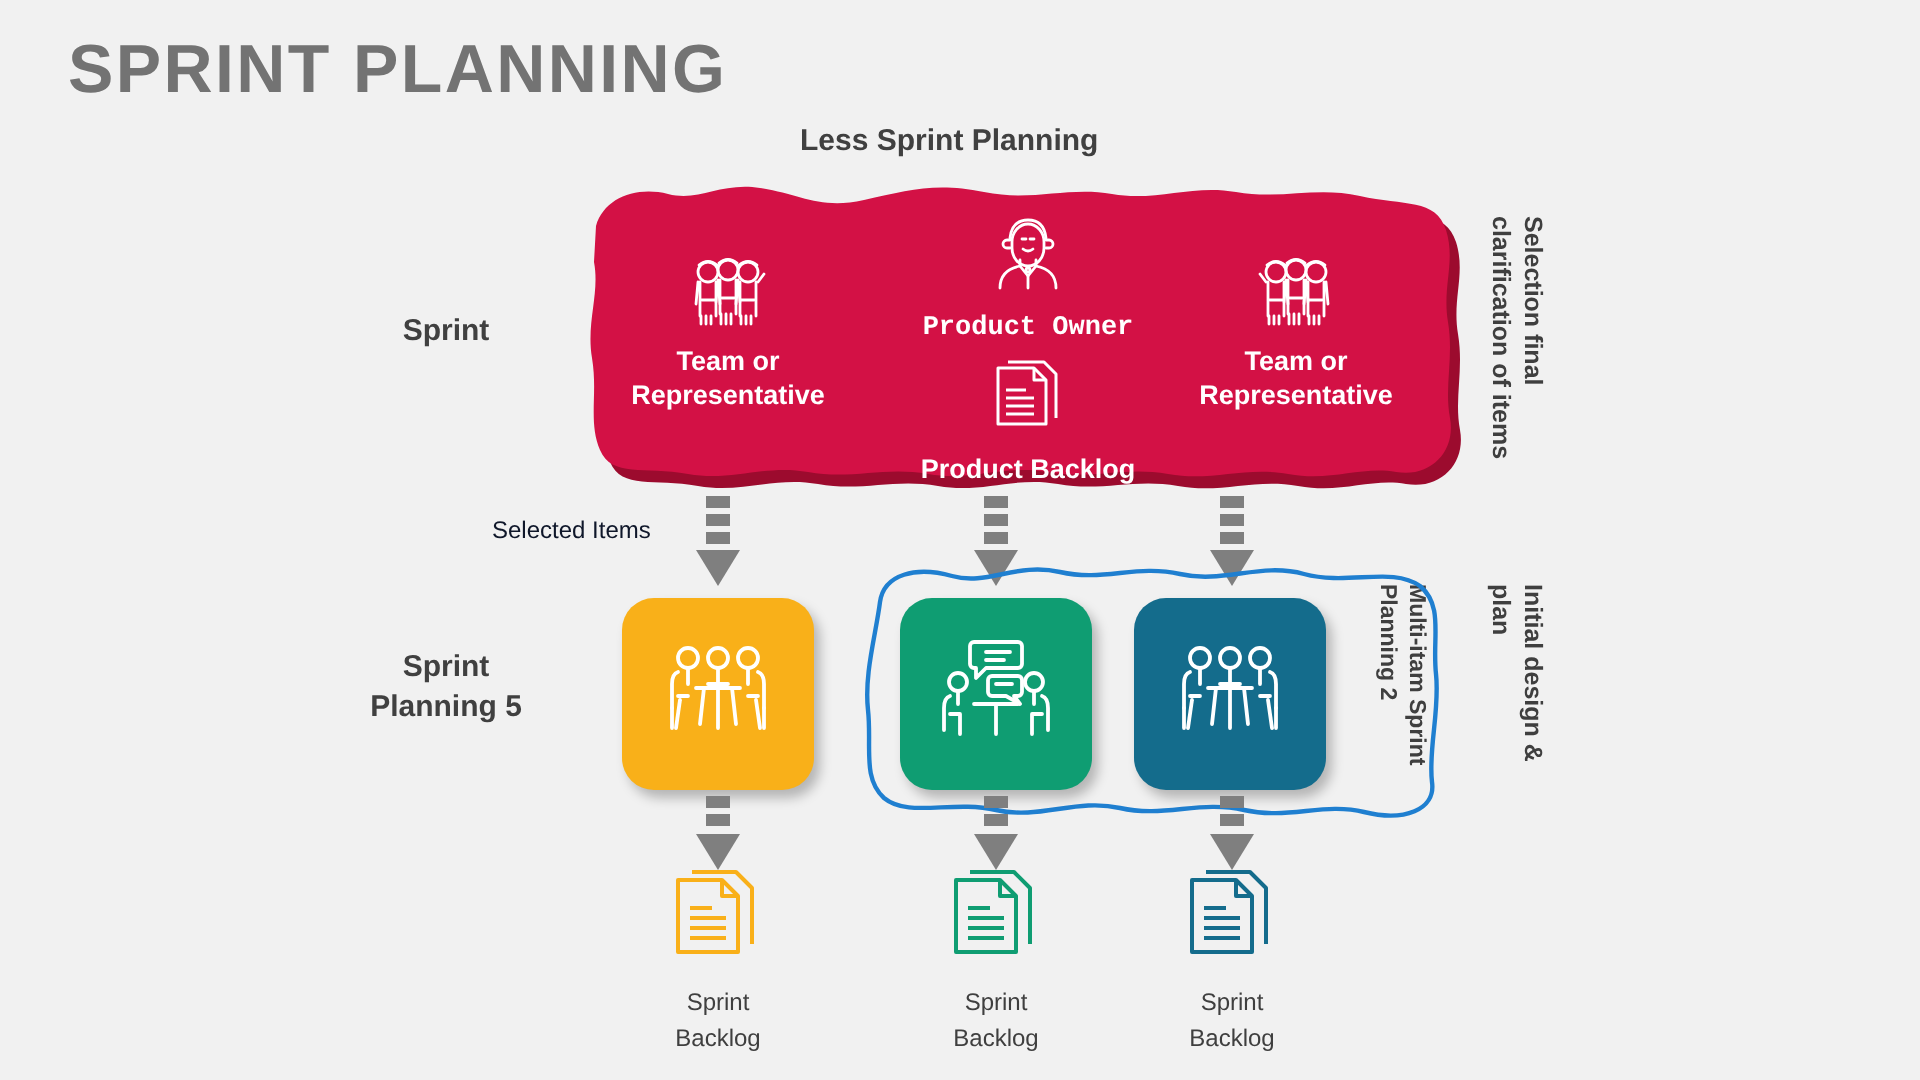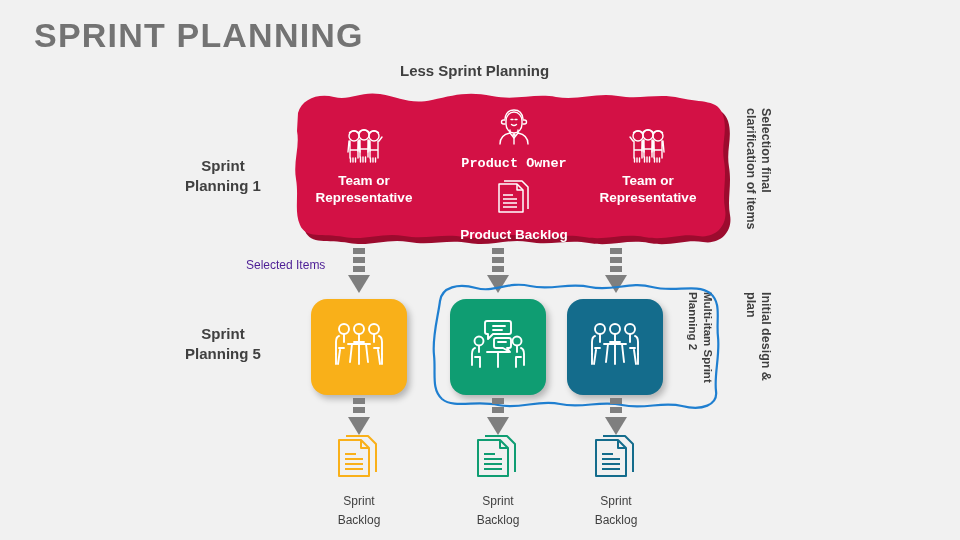--- a/index.html
+++ b/index.html
@@ -48,21 +48,21 @@
     line-height: 1.35;
   }
   #row-label-1 { left: 148px; top: 156px; }
   #row-label-2 { left: 148px; top: 324px; }
 
   
   #selected-items-label {
     position: absolute;
     left: 246px; top: 258px;
     font-size: 12px;
-    color: #4c1d95;
+    color: #0f172a;
     white-space: nowrap;
   }
 
   
   #red-banner {
     position: absolute;
     left: 288px; top: 89px;
     width: 444px; height: 157px;
   }
   #red-banner svg { display: block; width: 100%; height: 100%; }
@@ -149,21 +149,20 @@
 <body>
 
 <div id="slide">
 
   <div id="page-title">SPRINT PLANNING</div>
 
   <div id="section-header">Less Sprint Planning</div>
 
   <div class="row-label" id="row-label-1">
     <div>Sprint</div>
-    <div>Planning 1</div>
   </div>
   <div class="row-label" id="row-label-2">
     <div>Sprint</div>
     <div>Planning 5</div>
   </div>
 
   <div id="selected-items-label">Selected Items</div>
 
   <div id="red-banner">
     <svg viewBox="0 0 444 157" xmlns="http://www.w3.org/2000/svg" aria-hidden="true">

